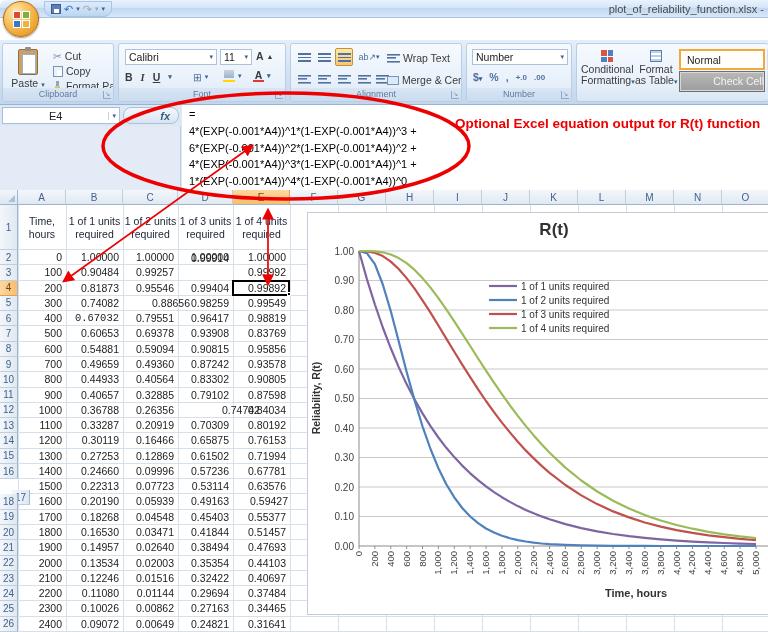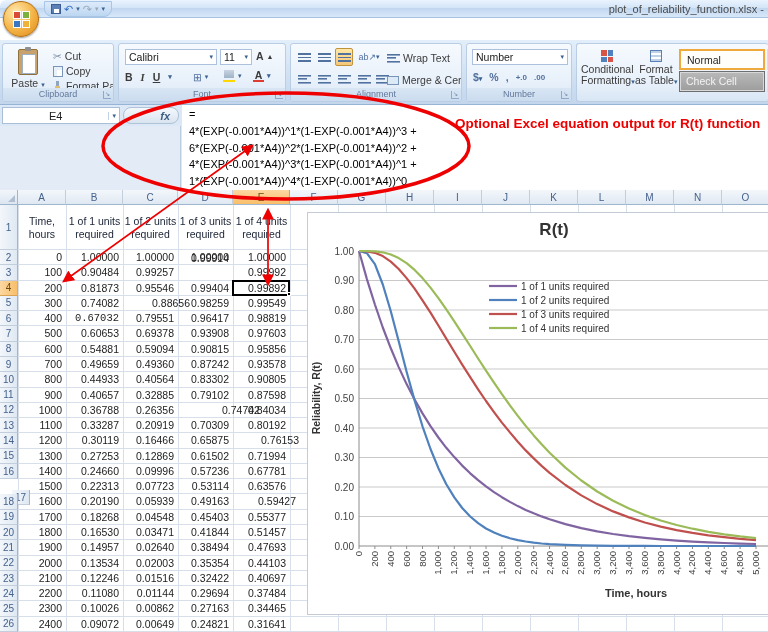--- a/index.html
+++ b/index.html
@@ -65,21 +65,21 @@
     linear-gradient(#D95445,#D95445) 0 0/6px 6px no-repeat,
     linear-gradient(#4F81BD,#4F81BD) 7px 0/5px 6px no-repeat,
     linear-gradient(#4F81BD,#4F81BD) 0 7px/6px 5px no-repeat,
     linear-gradient(#D95445,#D95445) 7px 7px/5px 5px no-repeat; }
   .fat-ic { border:1px solid #5B7FAE; background:
     repeating-linear-gradient(#BDD2EA 0 2px, #fff 2px 4px); }
   .twoLine { line-height:11px; text-align:center; }
   .stylecell { position:absolute; width:86px; height:21px; font-size:10.5px; line-height:19px; padding-left:6px;
     background:#FDFEFF; border:1px solid #D5DEEA; color:#1F1F1F; }
   .stylecell.sel { border:2px solid #F0A93B; background:#FFFEFA; }
-  .stylecell.check { background:linear-gradient(#B9B9B9,#9D9D9D); border:1px solid #6E6E6E; box-shadow:inset 0 0 0 1px #D8D8D8; color:#F3F3F3; }
+  .stylecell.check { background:linear-gradient(#B9B9B9,#9D9D9D); border:1px solid #6E6E6E; box-shadow:inset 0 0 0 1px #D8D8D8; color:#F3F3F3;text-align:right; }
   .stylecell.bad { background:#FFC7CE; color:#9C0006; }
   .stylecell.expl { color:#7F7F7F; font-style:italic; }
 
   
   .fbar { position:absolute; left:0; top:105px; width:768px; height:85px; background:#DCE8F5; border-bottom:1px solid #A9BDD4; }
   .namebox { position:absolute; left:2px; top:2px; width:118px; height:17px; background:#fff; border:1px solid #A9BFD8;
     font-size:11px; color:#1F1F1F; display:flex; align-items:center; }
   .namebox .nb-text { flex:1; text-align:center; }
   .namebox .dd { border-left:1px solid #C4D3E4; padding:0 3px; font-size:7px; }
   .fxpill { position:absolute; left:123px; top:2px; width:56px; height:17px; border-radius:8px;
@@ -408,21 +408,21 @@
       <div class="cell" style="left: 233px; top: 105.84px; width: 57px; height: 15.28px;">0.99549</div>
       <div class="cell" style="left: 18px; top: 121.12px; width: 48px; height: 15.28px;">400</div>
       <div class="cell" style="left: 66px; top: 121.12px; width: 57px; height: 15.28px; font-family: Liberation Mono, monospace;">0.67032</div>
       <div class="cell" style="left: 123px; top: 121.12px; width: 55px; height: 15.28px;">0.79551</div>
       <div class="cell" style="left: 178px; top: 121.12px; width: 55px; height: 15.28px;">0.96417</div>
       <div class="cell" style="left: 233px; top: 121.12px; width: 57px; height: 15.28px;">0.98819</div>
       <div class="cell" style="left: 18px; top: 136.4px; width: 48px; height: 15.28px;">500</div>
       <div class="cell" style="left: 66px; top: 136.4px; width: 57px; height: 15.28px; padding-left: 12px;">0.60653</div>
       <div class="cell" style="left: 123px; top: 136.4px; width: 55px; height: 15.28px;">0.69378</div>
       <div class="cell" style="left: 178px; top: 136.4px; width: 55px; height: 15.28px;">0.93908</div>
-      <div class="cell" style="left: 233px; top: 136.4px; width: 57px; height: 15.28px;">0.97603</div>
+      <div class="cell" style="left: 233px; top: 136.4px; width: 57px; height: 15.28px;">0.83769</div>
       <div class="cell" style="left: 18px; top: 151.68px; width: 48px; height: 15.28px;">600</div>
       <div class="cell" style="left: 66px; top: 151.68px; width: 57px; height: 15.28px;">0.54881</div>
       <div class="cell" style="left: 123px; top: 151.68px; width: 55px; height: 15.28px;">0.59094</div>
       <div class="cell" style="left: 178px; top: 151.68px; width: 55px; height: 15.28px;">0.90815</div>
       <div class="cell" style="left: 233px; top: 151.68px; width: 57px; height: 15.28px;">0.95856</div>
       <div class="cell" style="left: 18px; top: 166.96px; width: 48px; height: 15.28px;">700</div>
       <div class="cell" style="left: 66px; top: 166.96px; width: 57px; height: 15.28px;">0.49659</div>
       <div class="cell" style="left: 123px; top: 166.96px; width: 55px; height: 15.28px;">0.49360</div>
       <div class="cell" style="left: 178px; top: 166.96px; width: 55px; height: 15.28px;">0.87242</div>
       <div class="cell" style="left: 233px; top: 166.96px; width: 57px; height: 15.28px;">0.93578</div>
@@ -443,41 +443,41 @@
       <div class="cell" style="left: 233px; top: 212.8px; width: 57px; height: 15.28px;">0.84034</div>
       <div class="cell" style="left: 18px; top: 228.08px; width: 48px; height: 15.28px;">1100</div>
       <div class="cell" style="left: 66px; top: 228.08px; width: 57px; height: 15.28px;">0.33287</div>
       <div class="cell" style="left: 123px; top: 228.08px; width: 55px; height: 15.28px;">0.20919</div>
       <div class="cell" style="left: 178px; top: 228.08px; width: 55px; height: 15.28px;">0.70309</div>
       <div class="cell" style="left: 233px; top: 228.08px; width: 57px; height: 15.28px;">0.80192</div>
       <div class="cell" style="left: 18px; top: 243.36px; width: 48px; height: 15.28px;">1200</div>
       <div class="cell" style="left: 66px; top: 243.36px; width: 57px; height: 15.28px;">0.30119</div>
       <div class="cell" style="left: 123px; top: 243.36px; width: 55px; height: 15.28px;">0.16466</div>
       <div class="cell" style="left: 178px; top: 243.36px; width: 55px; height: 15.28px;">0.65875</div>
-      <div class="cell" style="left: 246px; top: 243.36px; width: 57px; height: 15.28px;">0.76153</div>
+      <div class="cell" style="left: 233px; top: 243.36px; width: 57px; height: 15.28px;">0.76153</div>
       <div class="cell" style="left: 18px; top: 258.64px; width: 48px; height: 15.28px;">1300</div>
       <div class="cell" style="left: 66px; top: 258.64px; width: 57px; height: 15.28px;">0.27253</div>
       <div class="cell" style="left: 123px; top: 258.64px; width: 55px; height: 15.28px;">0.12869</div>
       <div class="cell" style="left: 178px; top: 258.64px; width: 55px; height: 15.28px;">0.61502</div>
       <div class="cell" style="left: 233px; top: 258.64px; width: 57px; height: 15.28px;">0.71994</div>
       <div class="cell" style="left: 18px; top: 273.92px; width: 48px; height: 15.28px;">1400</div>
       <div class="cell" style="left: 66px; top: 273.92px; width: 57px; height: 15.28px;">0.24660</div>
       <div class="cell" style="left: 123px; top: 273.92px; width: 55px; height: 15.28px;">0.09996</div>
       <div class="cell" style="left: 178px; top: 273.92px; width: 55px; height: 15.28px;">0.57236</div>
       <div class="cell" style="left: 233px; top: 273.92px; width: 57px; height: 15.28px;">0.67781</div>
       <div class="cell" style="left: 18px; top: 289.2px; width: 48px; height: 15.28px;">1500</div>
       <div class="cell" style="left: 66px; top: 289.2px; width: 57px; height: 15.28px;">0.22313</div>
       <div class="cell" style="left: 123px; top: 289.2px; width: 55px; height: 15.28px;">0.07723</div>
       <div class="cell" style="left: 178px; top: 289.2px; width: 55px; height: 15.28px;">0.53114</div>
       <div class="cell" style="left: 233px; top: 289.2px; width: 57px; height: 15.28px;">0.63576</div>
       <div class="cell" style="left: 18px; top: 304.48px; width: 48px; height: 15.28px;">1600</div>
       <div class="cell" style="left: 66px; top: 304.48px; width: 57px; height: 15.28px;">0.20190</div>
       <div class="cell" style="left: 123px; top: 304.48px; width: 55px; height: 15.28px;">0.05939</div>
       <div class="cell" style="left: 178px; top: 304.48px; width: 55px; height: 15.28px;">0.49163</div>
-      <div class="cell" style="left: 243px; top: 304.48px; width: 57px; height: 15.28px;">0.59427</div>
+      <div class="cell" style="left: 235px; top: 304.48px; width: 57px; height: 15.28px;">0.59427</div>
       <div class="cell" style="left: 18px; top: 319.76px; width: 48px; height: 15.28px;">1700</div>
       <div class="cell" style="left: 66px; top: 319.76px; width: 57px; height: 15.28px;">0.18268</div>
       <div class="cell" style="left: 123px; top: 319.76px; width: 55px; height: 15.28px;">0.04548</div>
       <div class="cell" style="left: 178px; top: 319.76px; width: 55px; height: 15.28px;">0.45403</div>
       <div class="cell" style="left: 233px; top: 319.76px; width: 57px; height: 15.28px;">0.55377</div>
       <div class="cell" style="left: 18px; top: 335.04px; width: 48px; height: 15.28px;">1800</div>
       <div class="cell" style="left: 66px; top: 335.04px; width: 57px; height: 15.28px;">0.16530</div>
       <div class="cell" style="left: 123px; top: 335.04px; width: 55px; height: 15.28px;">0.03471</div>
       <div class="cell" style="left: 178px; top: 335.04px; width: 55px; height: 15.28px;">0.41844</div>
       <div class="cell" style="left: 233px; top: 335.04px; width: 57px; height: 15.28px;">0.51457</div>

